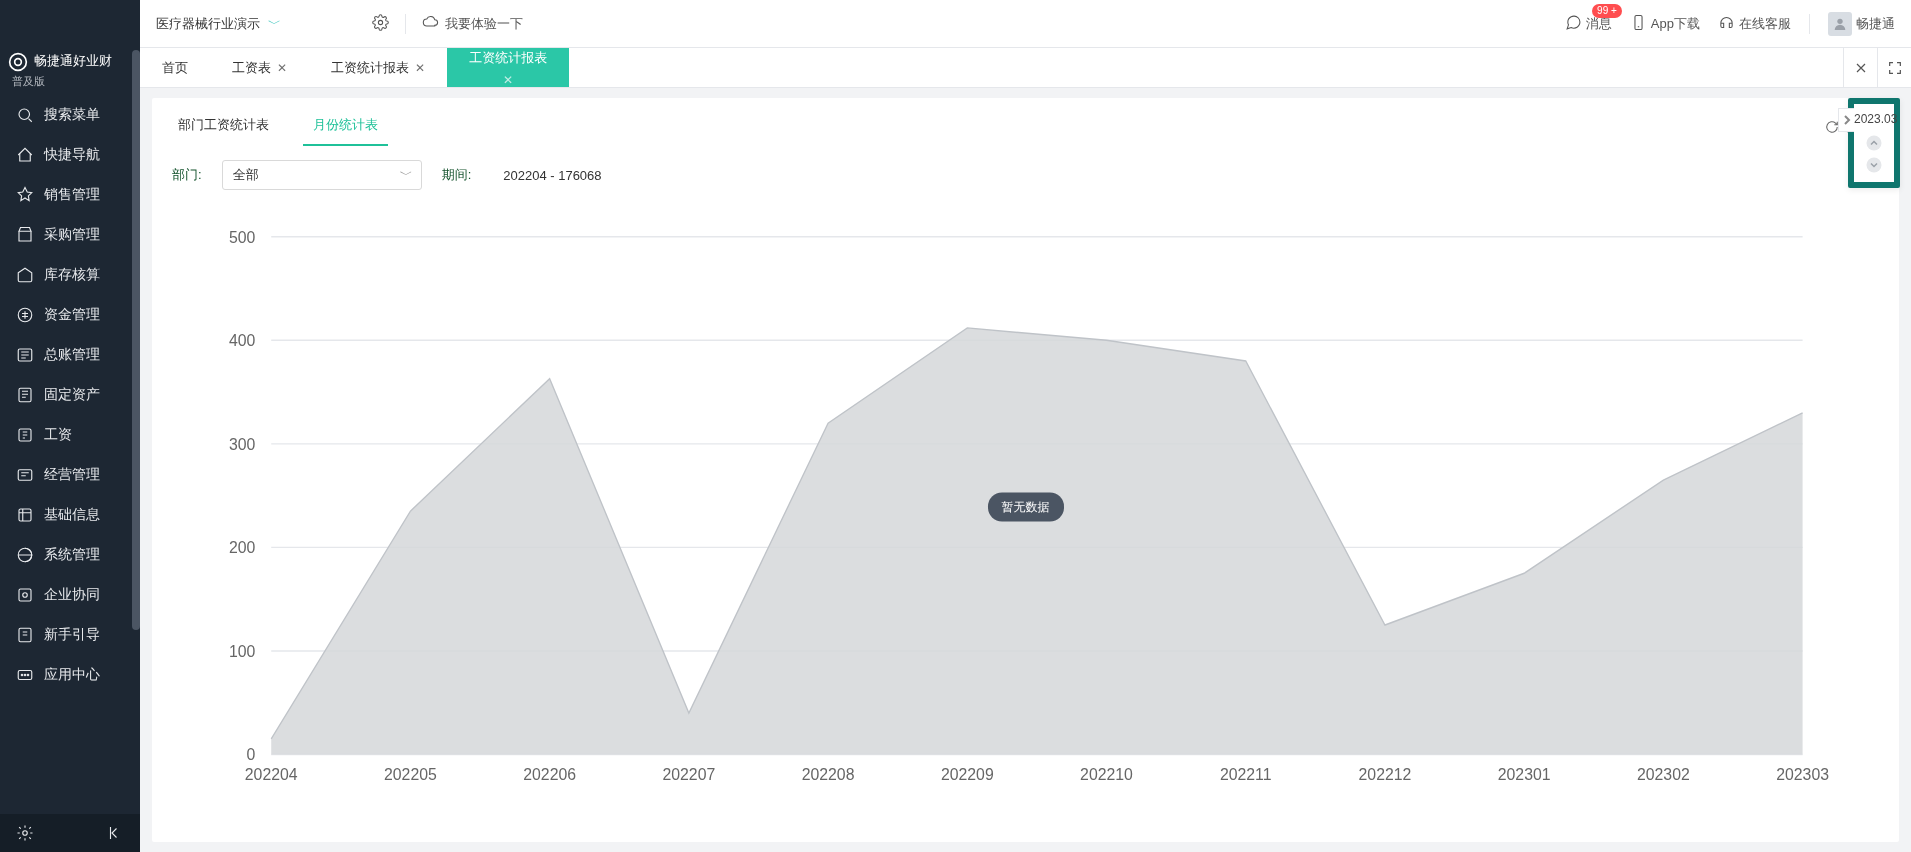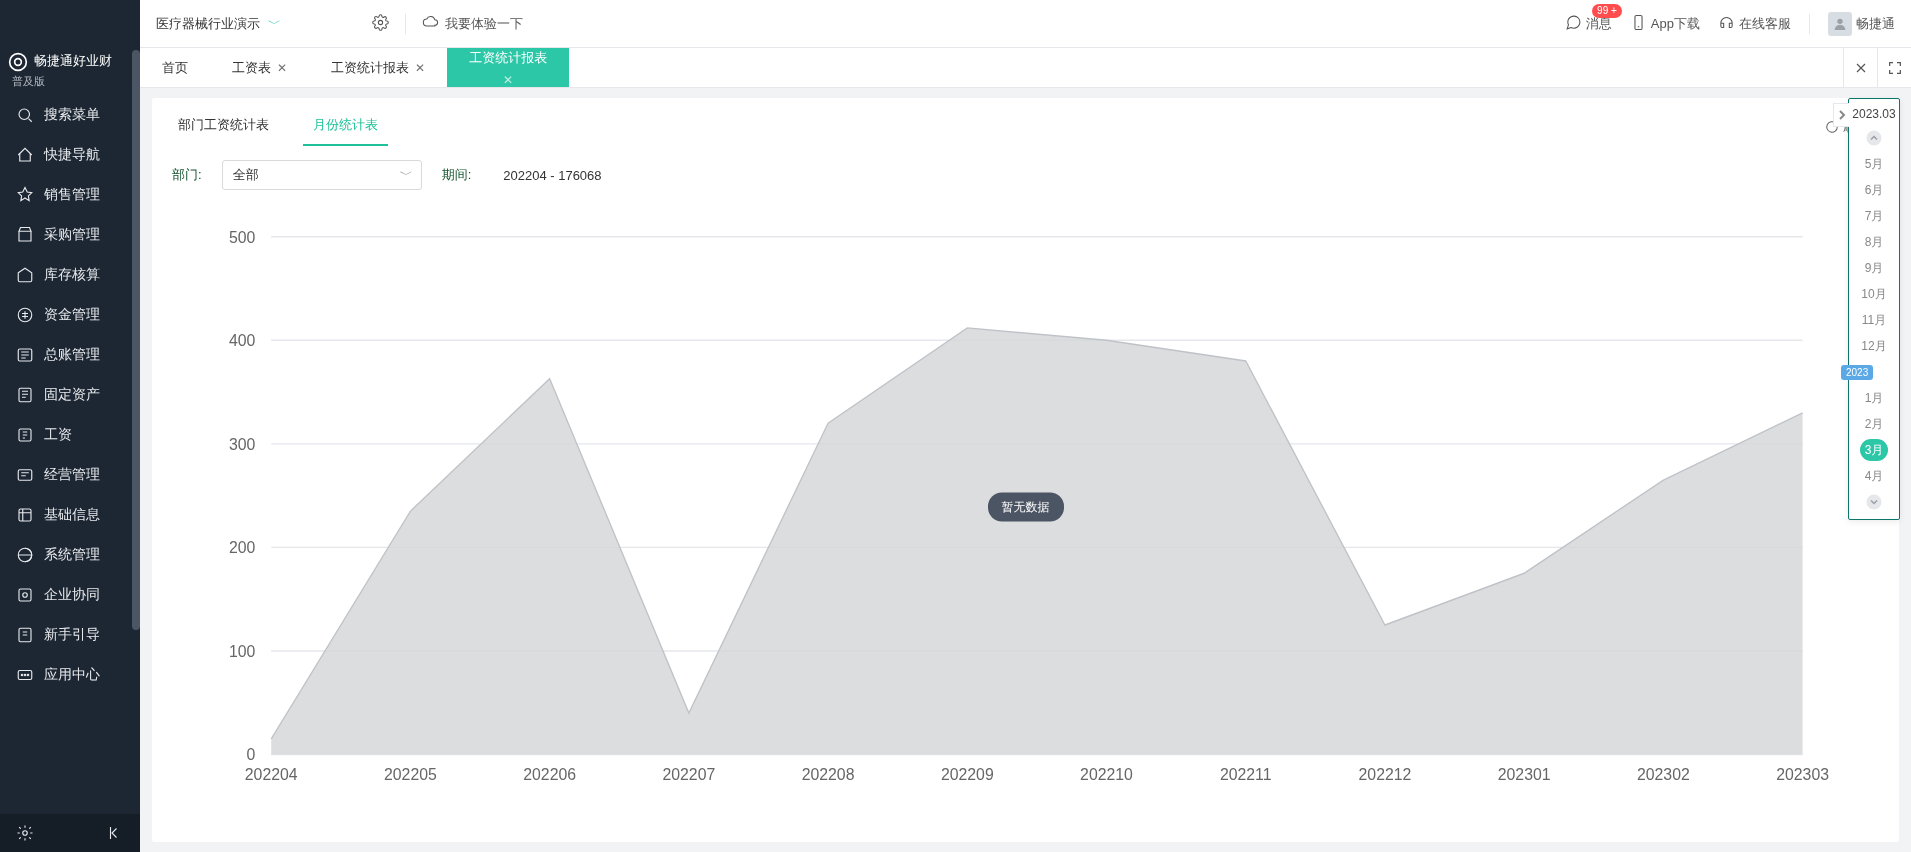--- a/index.html
+++ b/index.html
@@ -67,21 +67,21 @@
 
 .chart-wrap{ flex:1; position:relative; padding:10px 70px 30px 40px;}
 .chart-svg{ width:100%; height:100%; }
 .axis-text{ font-size:12px; fill:#666;}
 .grid-line{ stroke:#e5e7eb; stroke-width:1;}
 .area-path{ fill:#d5d7d9; fill-opacity:.85;}
 .line-path{ stroke:#bfc3c8; stroke-width:1; fill:none;}
 .no-data{ position:absolute; left:50%; top:48%; transform:translate(-50%,-50%); background:#4b5563; color:#fff; font-size:12px; padding:6px 14px; border-radius:14px;}
 
 
-.period-rail{ position:absolute; right:-1px; top:0; background:#fff; border:1px solid #0f766e; box-shadow:0 2px 6px rgba(0,0,0,.08); border-radius:2px; padding:6px 0; width:52px; z-index:5;margin-left:22px;}
+.period-rail{ position:absolute; right:-1px; top:0; background:#fff; border:6px solid #0f766e; box-shadow:0 2px 6px rgba(0,0,0,.08); border-radius:2px; padding:6px 0; width:52px; z-index:5;margin-left:22px;}
 .period-head{ font-size:12px; text-align:center; padding:2px 0 6px; color:#444; font-weight:500;}
 .period-arrow{ display:flex; align-items:center; justify-content:center; height:22px; cursor:pointer;}
 .period-arrow svg{width:18px;height:18px;fill:#c5c8cc;}
 .period-list{ display:flex; flex-direction:column; align-items:center; gap:4px; padding:4px 0;}
 .pm{ font-size:12px; color:#888; width:28px; height:22px; display:flex; align-items:center; justify-content:center; border-radius:11px; cursor:pointer;}
 .pm.sel{ background:#2bc7a7; color:#fff;}
 .year-sep{ position:relative; width:100%; height:22px; display:flex; align-items:center; justify-content:center;}
 .year-badge{ position:absolute; left:-8px; background:#5aa9e6; color:#fff; font-size:10px; padding:2px 5px; border-radius:3px;}
 .rail-toggle{ position:absolute; left:-16px; top:4px; width:16px; height:24px; background:#fff; border:1px solid #e5e7eb; border-right:none; display:flex; align-items:center; justify-content:center; cursor:pointer;}
 .rail-toggle svg{width:10px;height:10px;stroke:#888;stroke-width:2;fill:none;}
@@ -402,37 +402,20 @@
                 <path d="M3 1l4 4-4 4"></path>
               </svg>
             </div>
           <div class="period-head">2023.03</div>
           <div class="period-arrow">
               <svg viewBox="0 0 24 24">
                 <circle cx="12" cy="12" r="10" fill="#e5e7ea"></circle>
                 <path d="M8 14l4-4 4 4" stroke="#9aa0a8" stroke-width="2" fill="none"></path>
               </svg>
             </div>
-          <div class="period-list" id="period-list">
-              <div class="pm">5月</div>
-              <div class="pm">6月</div>
-              <div class="pm">7月</div>
-              <div class="pm">8月</div>
-              <div class="pm">9月</div>
-              <div class="pm">10月</div>
-              <div class="pm">11月</div>
-              <div class="pm">12月</div>
-              <div class="year-sep">
-                <span class="year-badge">2023</span>
-              </div>
-              <div class="pm">1月</div>
-              <div class="pm">2月</div>
-              <div class="pm sel">3月</div>
-              <div class="pm">4月</div>
-            </div>
           <div class="period-arrow">
               <svg viewBox="0 0 24 24">
                 <circle cx="12" cy="12" r="10" fill="#e5e7ea"></circle>
                 <path d="M8 10l4 4 4-4" stroke="#9aa0a8" stroke-width="2" fill="none"></path>
               </svg>
             </div>
         </div>
 
       </div>
     </div>

